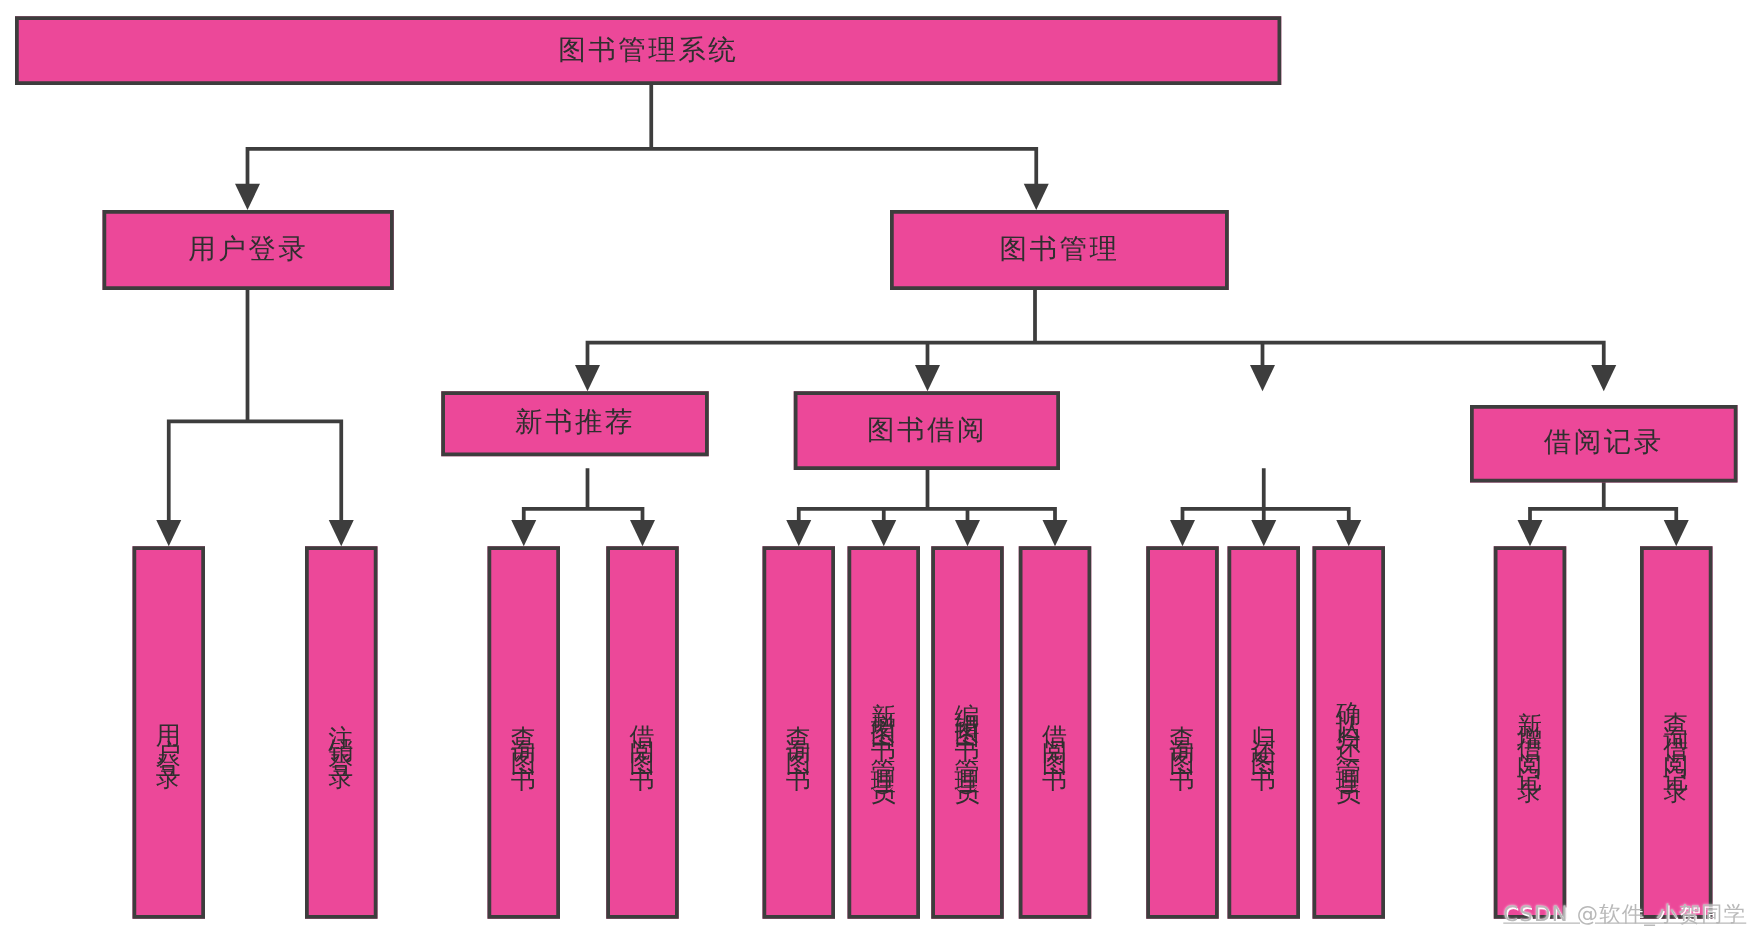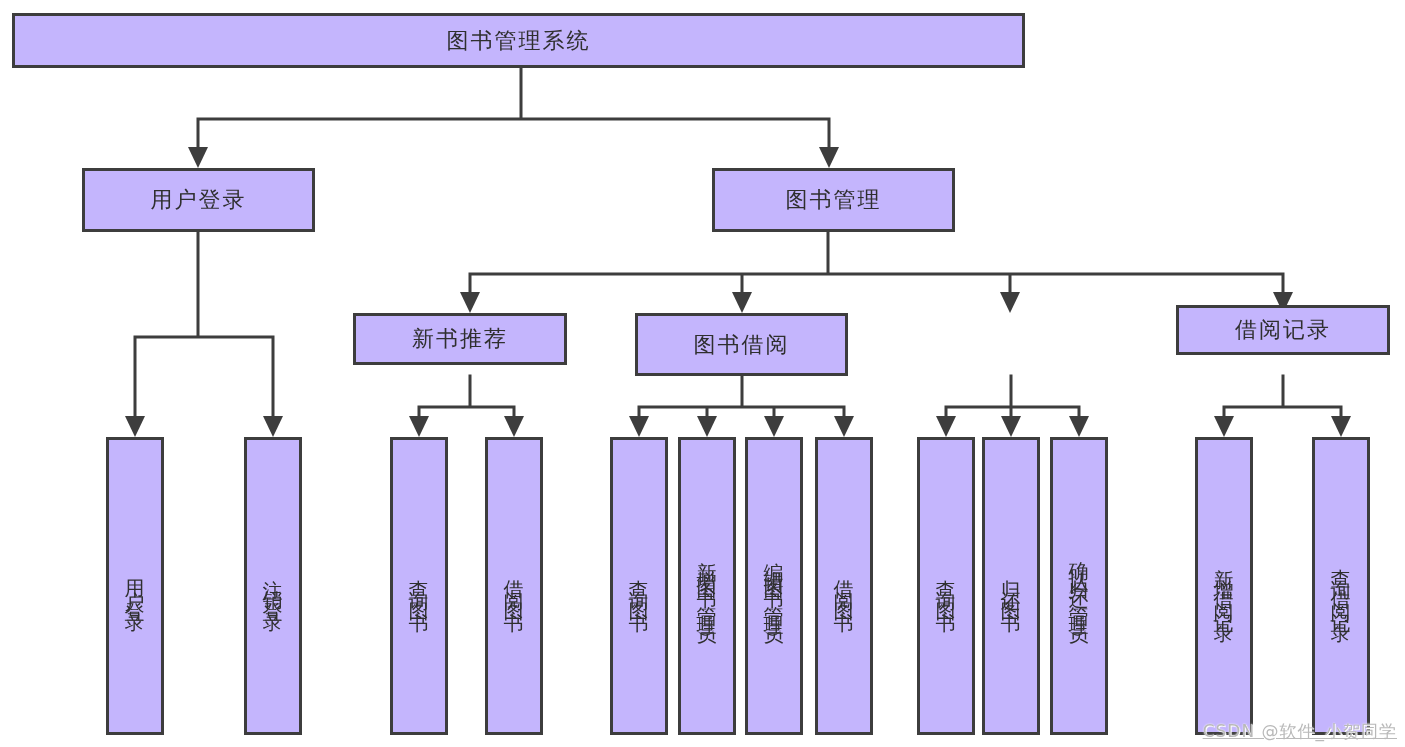--- a/index.html
+++ b/index.html
@@ -6,21 +6,21 @@
   .stage{
     position:relative;
     width:1405px;height:747px;
     background:#ffffff;
     font-family:"DejaVu Sans","Liberation Sans",sans-serif;
     overflow:hidden;
   }
   .wires{position:absolute;left:0;top:0;}
   .box{
     position:absolute;
-    background:#c4b5fd;
+    background:#ec4899;
     border:3px solid #3d3d3d;
     box-sizing:border-box;
     display:flex;align-items:center;justify-content:center;
   }
   .box .lbl{
     color:#2f2f2f;
     line-height:1;
     white-space:nowrap;
   }
   .box.h .lbl{font-size:22px;letter-spacing:2px;}
@@ -80,31 +80,31 @@
     </g>
   </svg>
 
   <div class="box h" style="left:12px;top:13px;width:1013px;height:55px">
     <span class="lbl">图书管理系统</span>
   </div>
 
   <div class="box h" style="left:82px;top:168px;width:233px;height:64px">
     <span class="lbl">用户登录</span>
   </div>
-  <div class="box h" style="left:712px;top:168px;width:243px;height:64px">
+  <div class="box h" style="left:712px;top:168px;width:271px;height:64px">
     <span class="lbl">图书管理</span>
   </div>
 
   <div class="box h" style="left:353px;top:313px;width:214px;height:52px">
     <span class="lbl">新书推荐</span>
   </div>
   <div class="box h" style="left:635px;top:313px;width:213px;height:63px">
     <span class="lbl">图书借阅</span>
   </div>
-  <div class="box h" style="left:1176px;top:305px;width:214px;height:50px">
+  <div class="box h" style="left:1176px;top:324px;width:214px;height:62px">
     <span class="lbl">借阅记录</span>
   </div>
 
   <div class="box v" style="left:106px;top:437px;width:58px;height:298px">
     <span class="lbl">用户登录</span>
   </div>
   <div class="box v" style="left:244px;top:437px;width:58px;height:298px">
     <span class="lbl">注销登录</span>
   </div>
 

